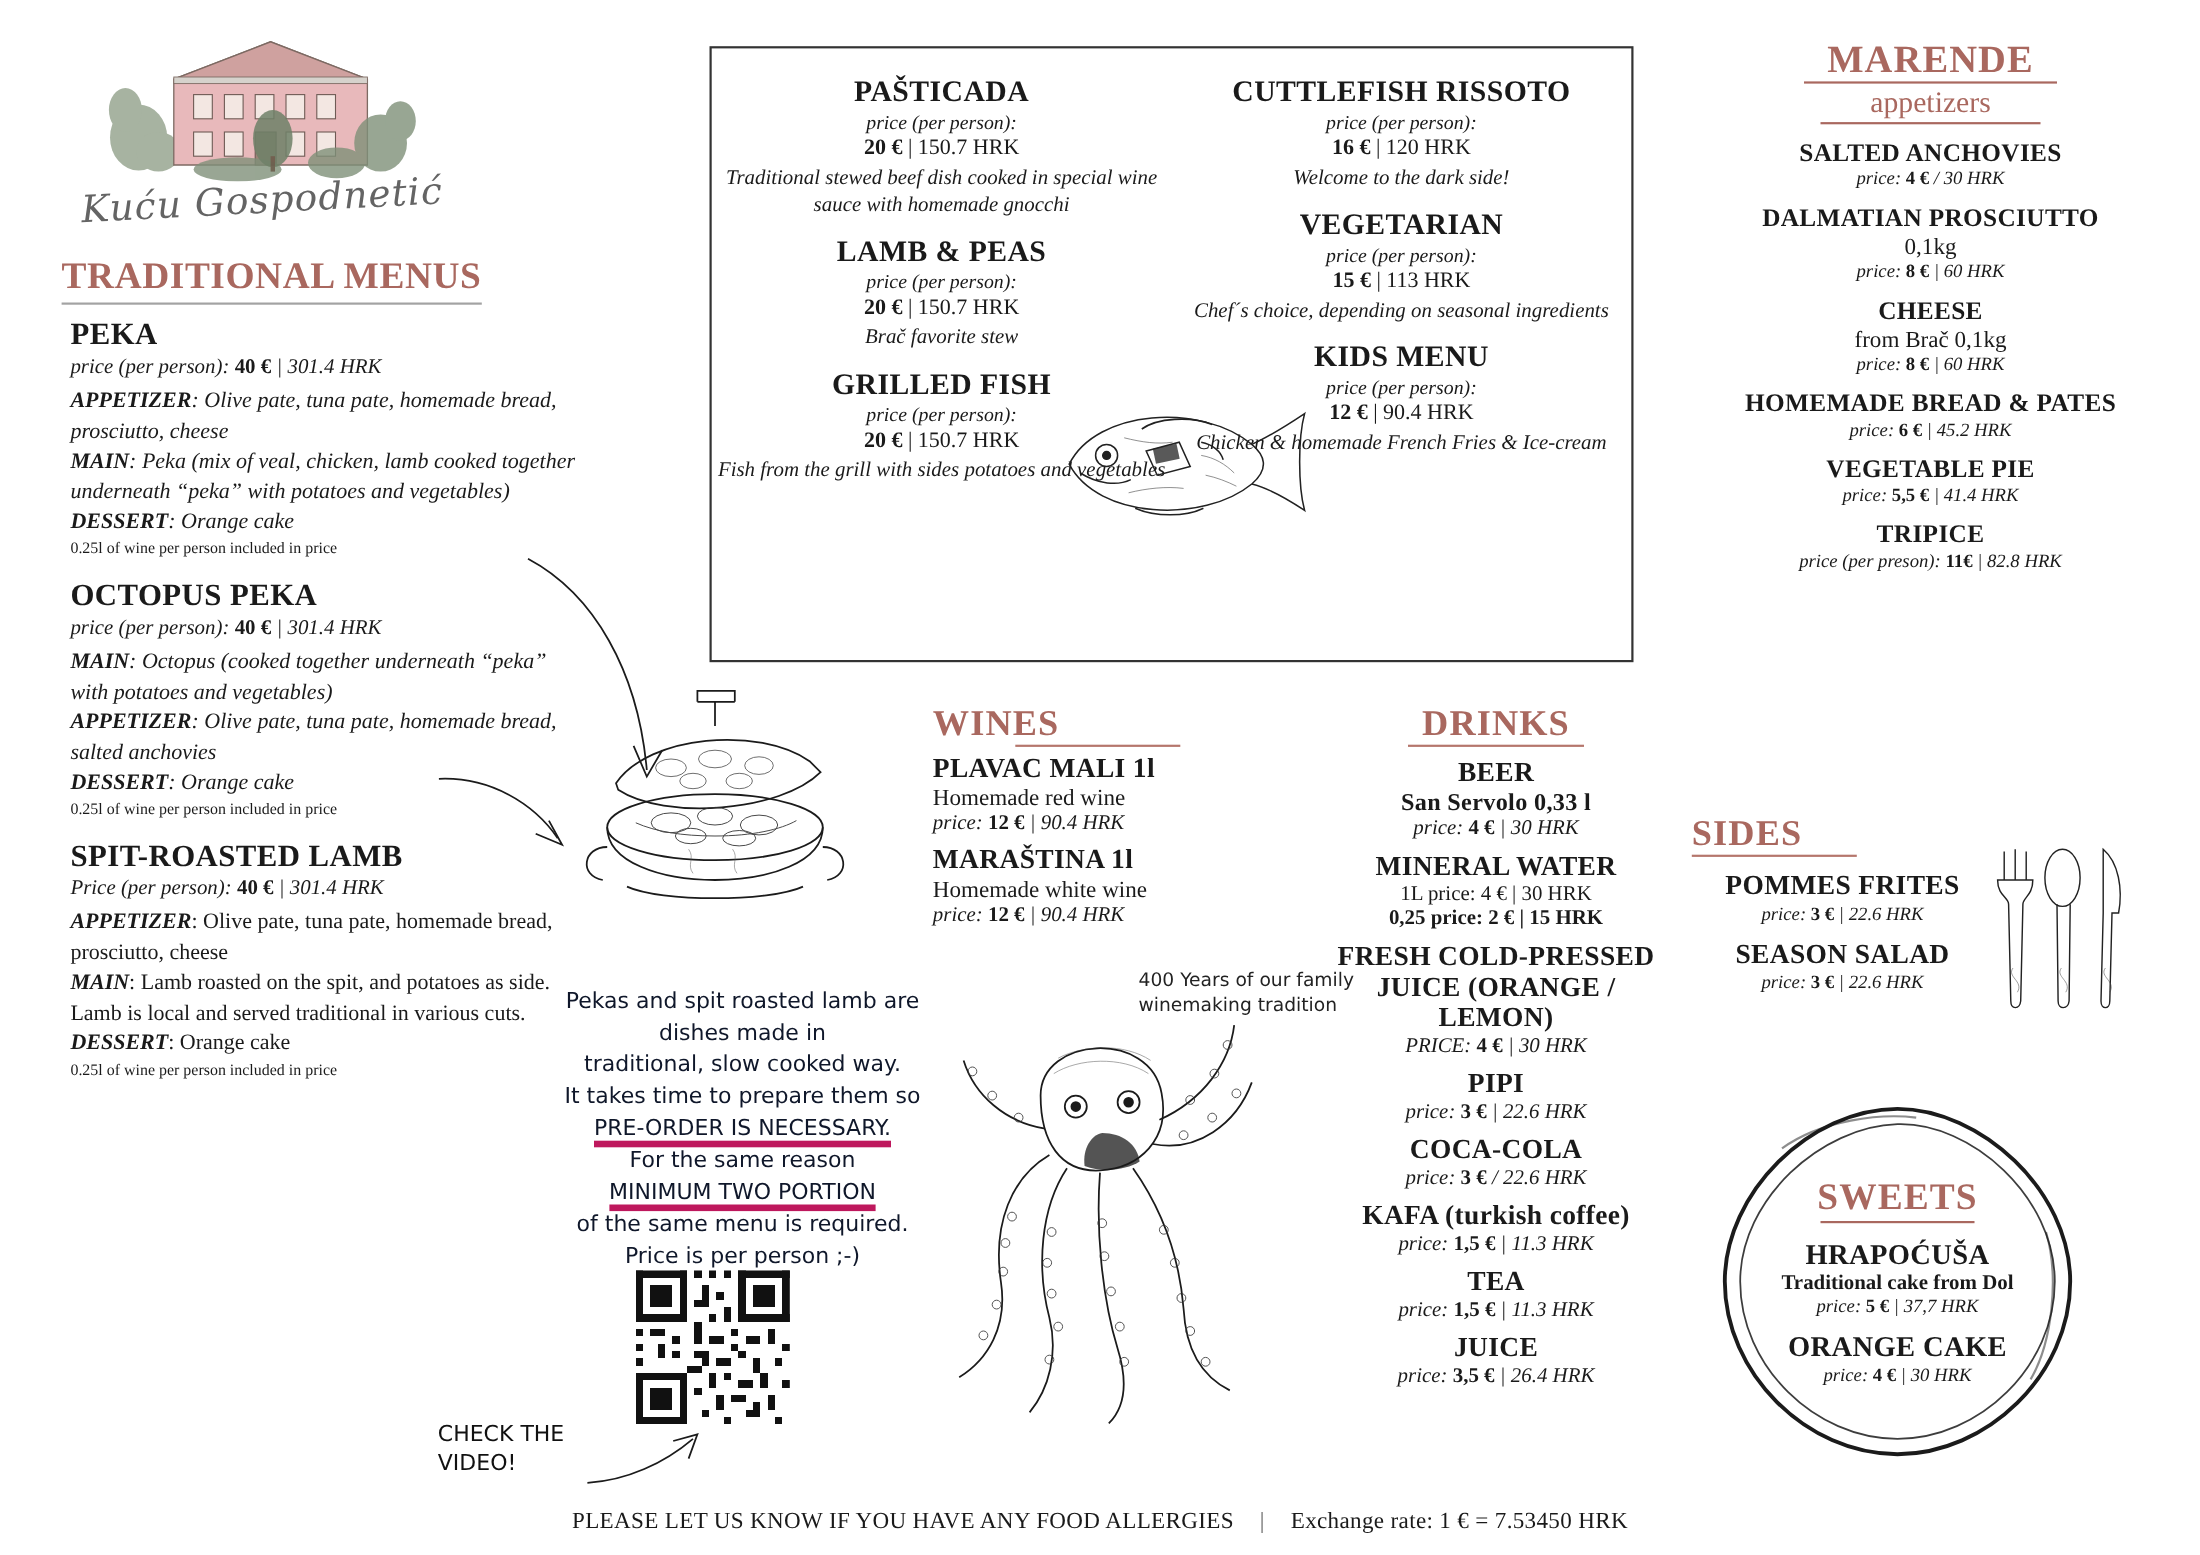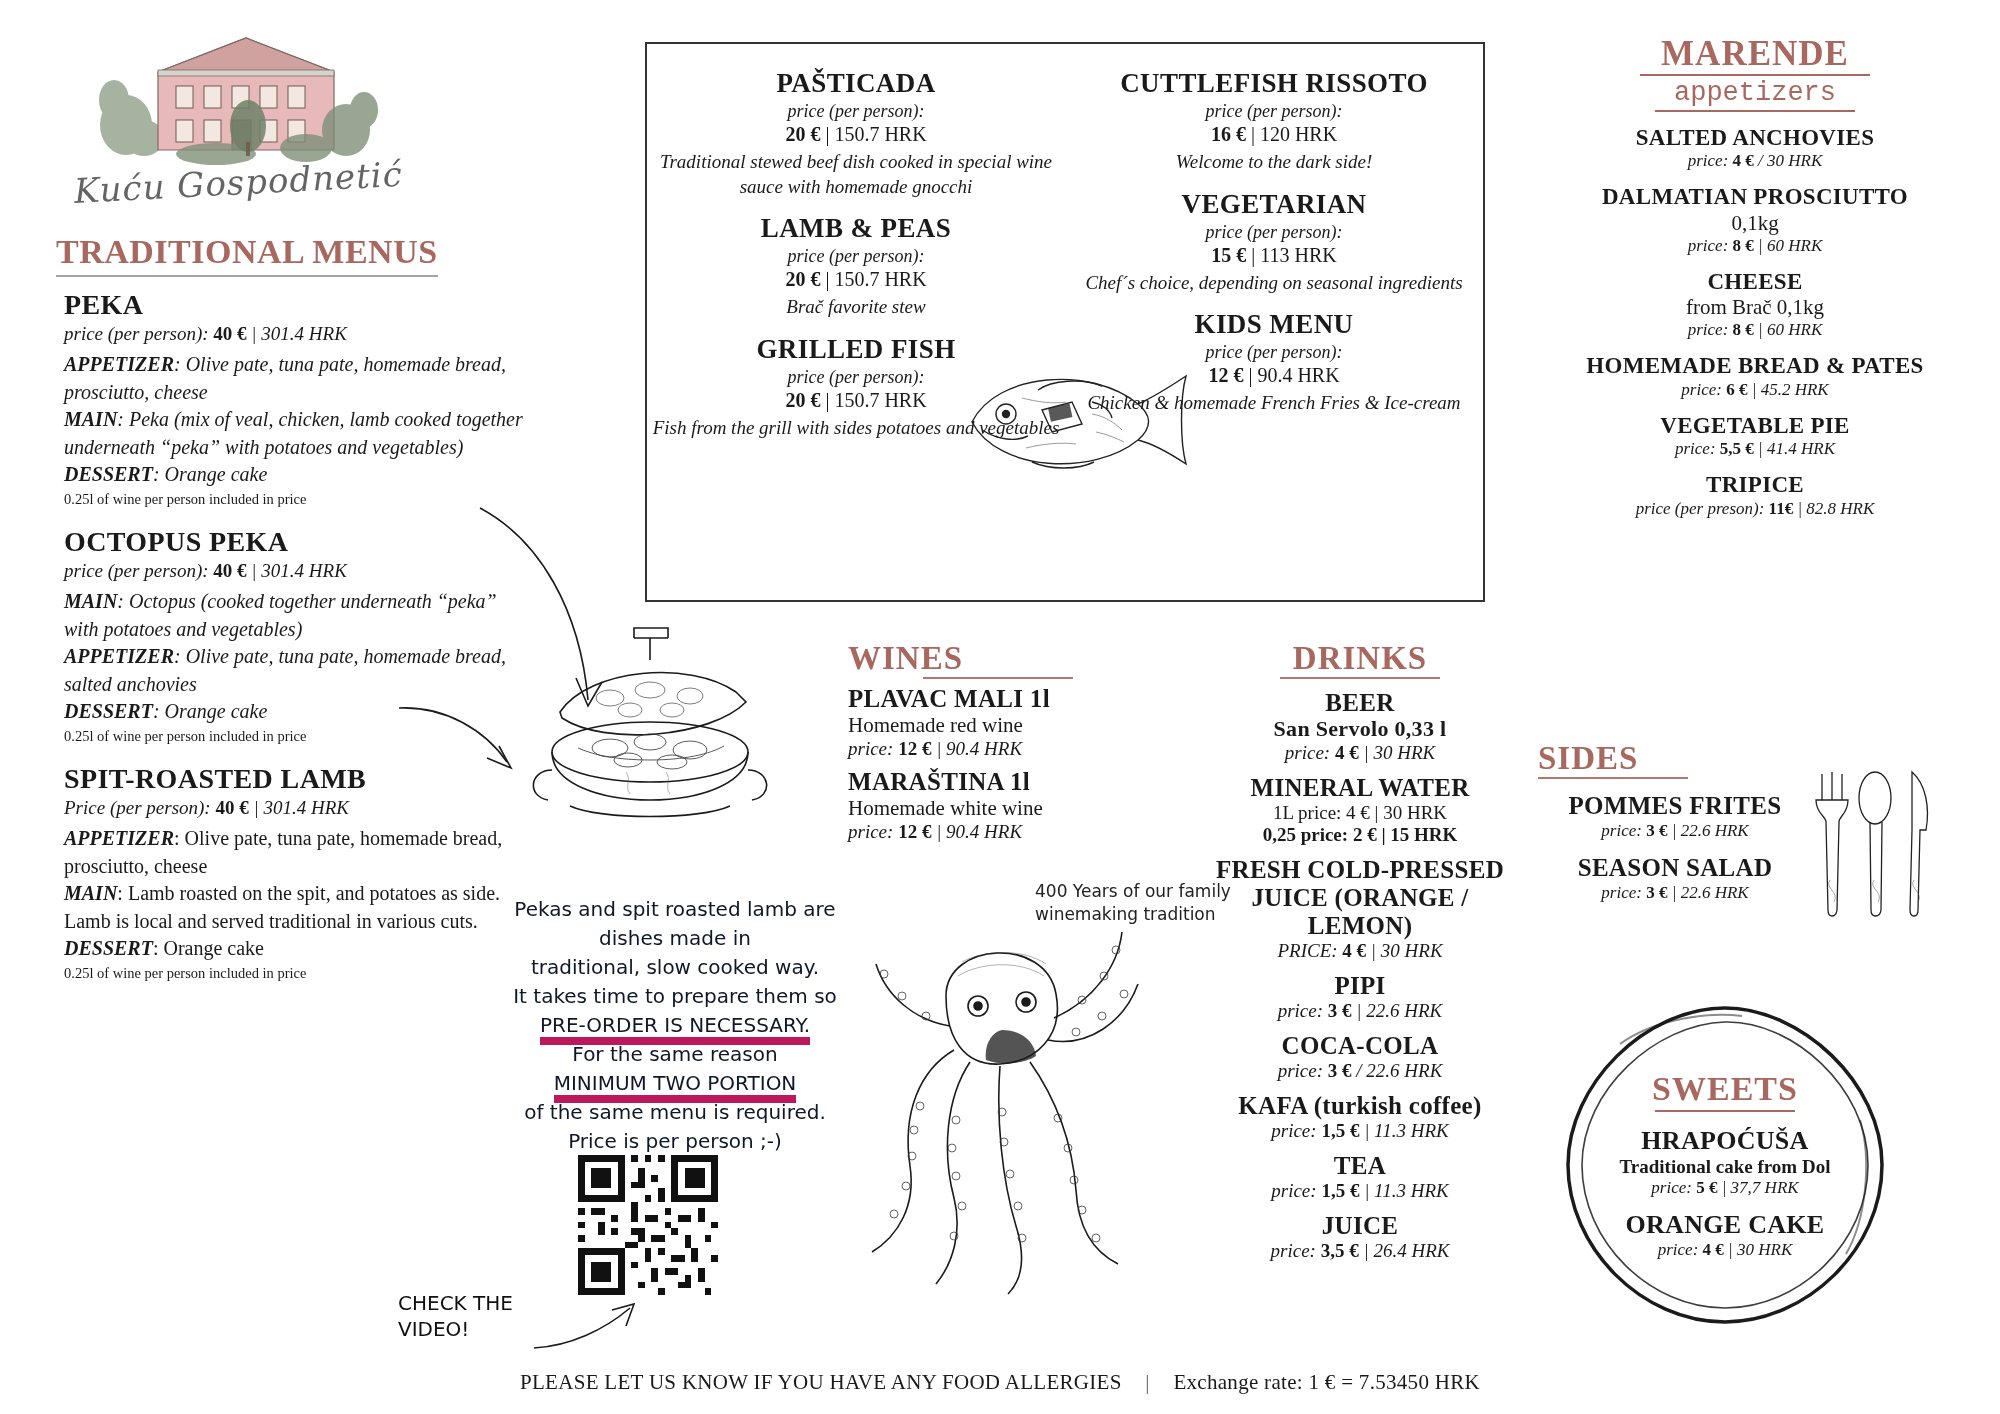--- a/index.html
+++ b/index.html
@@ -155,21 +155,21 @@
   }
   #marende-title {
     font-size: 35px;
     font-weight: bold;
     color: #a9685f;
     letter-spacing: 1px;
   }
   #marende-sub {
     font-size: 27px;
     color: #a9685f;
-    font-family: Liberation Mono, monospace;
+    font-family: Liberation Serif, serif;
     margin-top: -2px;
   }
   .app-item { margin-top: 13px; }
   .app-name {
     font-size: 23px;
     font-weight: bold;
     letter-spacing: .3px;
     line-height: 1.15;
   }
   .app-sub { font-size: 21px; }
@@ -279,21 +279,21 @@
     position: absolute;
     left: 495px;
     top: 895px;
     width: 360px;
     text-align: center;
     font-family: "DejaVu Sans", sans-serif;
     font-size: 20px;
     line-height: 1.45;
     color: #0f172a;
   }
-  #center-note .u { border-bottom: 8px solid #be185d; }
+  #center-note .u { border-bottom: 6px solid #be185d; }
   #qrcode {
     position: absolute;
     left: 578px;
     top: 1155px;
     width: 140px;
     height: 140px;
   }
   #check-video {
     position: absolute;
     left: 398px;

